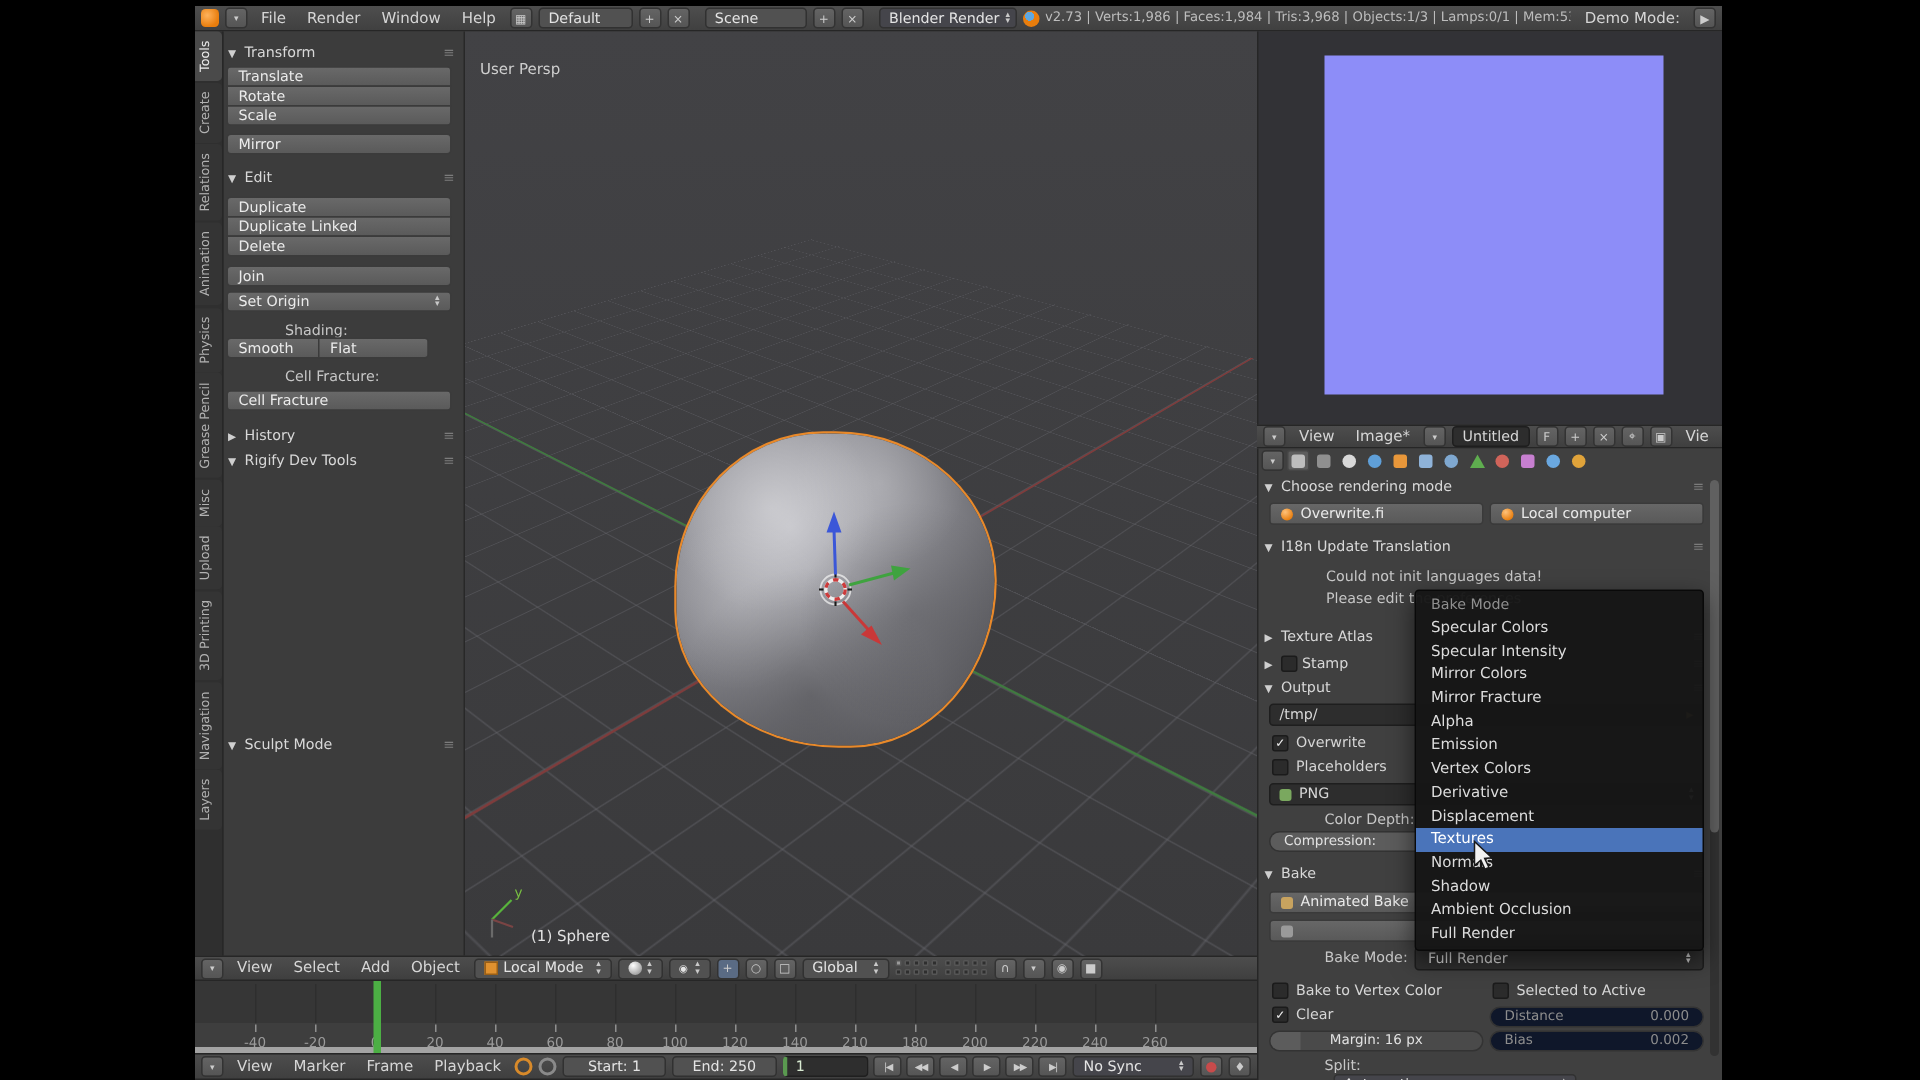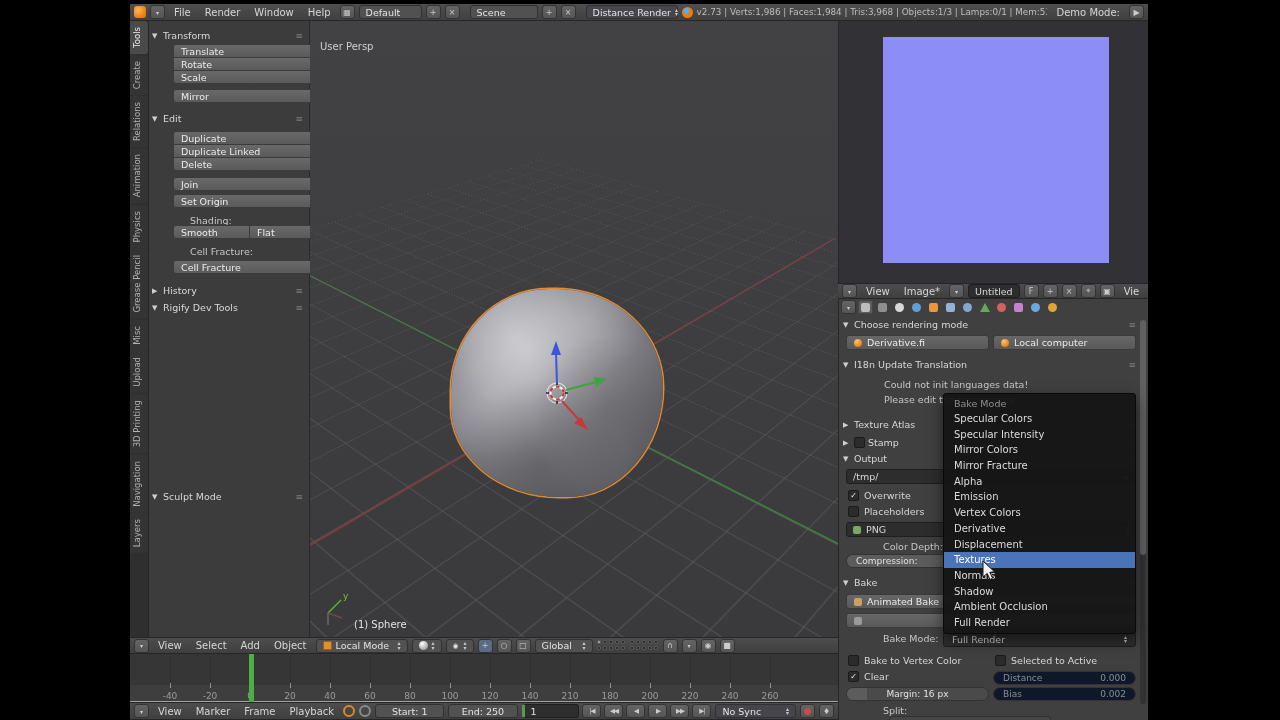--- a/index.html
+++ b/index.html
@@ -21,21 +21,21 @@
   .dd { display:flex; flex-direction:column; line-height:4.5px; font-size:6px;
         color:#c9c9c9; margin-left:auto; padding-left:4px; }
   .stats { font-size:8.8px; color:#bdbdbd; white-space:nowrap; overflow:hidden; }
   .grip { margin-left:auto; color:#7c7c7c; font-size:9px; padding-right:3px; }
   .tri { font-size:7px; color:#cfcfcf; width:8px; flex:none; }
   .box { width:11px; height:11px; background:#2b2b2b; border:1px solid #1b1b1b;
          border-radius:2px; display:flex; align-items:center; justify-content:center;
          font-size:8px; color:#eee; flex:none; }
   .tbtn { position:absolute; height:14px; background:linear-gradient(#696969,#5a5a5a);
           border:1px solid #3b3b3b; border-radius:3px; display:flex; align-items:center;
-          padding:0 7px; font-size:9.5px; color:#ebebeb; white-space:nowrap;margin-left:22px; }
+          padding:0 7px; font-size:9.5px; color:#ebebeb; white-space:nowrap; }
   .rt { border-radius:3px 3px 0 0; } .rm { border-radius:0; } .rb { border-radius:0 0 3px 3px; }
   .phead { position:absolute; height:13px; display:flex; align-items:center; gap:3px;
            color:#d8d8d8; font-size:9.5px; }
   .plabel { position:absolute; font-size:9.5px; color:#c7c7c7;margin-left:35px; }
   .pcheck { position:absolute; display:flex; align-items:center; gap:5px; font-size:9.5px;
             color:#d6d6d6; }
   .slider { position:absolute; height:14px; background:#4a4a4a; border:1px solid #333;
             border-radius:7px; display:flex; align-items:center; padding:0 9px;
             font-size:9px; color:#e2e2e2; overflow:hidden; }
   .slider .fill { position:absolute; left:0; top:0; bottom:0; background:#5c5c5c; }
@@ -96,21 +96,21 @@
           padding:0 4px; }
   .cube-ic { width:9px; height:9px; background:#e0912f; border:1px solid #9a5f16; flex:none; }
   .sph-ic { width:9px; height:9px; border-radius:50%; flex:none;
             background:radial-gradient(circle at 35% 30%, #fff, #9a9a9a 80%); }
   .lgrp { display:grid; grid-template-columns:repeat(5,5px); grid-auto-rows:5px; gap:1px; }
   .ldot { width:4px; height:4px; background:#2e2e2e; border:1px solid #565656; border-radius:1px; }
   .ldot.on { background:#9a9a9a; }
 
   
   .tl { left:0; top:650px; width:708px; height:48px; background:#363636;
-        border-bottom:1px solid #a3a3a3; }
+        border-bottom:4px solid #a3a3a3; }
   .tlstrip { position:absolute; left:0; right:0; bottom:0; height:16px; background:#3e3e3e; }
   .ruler { position:absolute; left:0; top:0; width:708px; height:48px; display:flex;
            padding-left:20px; z-index:1; }
   .tick { position:relative; width:40px; flex:none; }
   .tick::before { content:""; position:absolute; left:50%; top:2px; bottom:20px; width:1px;
                   background:#2e2e2e; }
   .tick::after { content:""; position:absolute; left:50%; bottom:14px; height:5px; width:1px;
                  background:#8f8f8f; }
   .tick span { position:absolute; left:0; right:0; bottom:1px; text-align:center;
                font-size:9px; color:#9b9b9b; }
@@ -180,21 +180,21 @@
         <span>Default</span>
       </div>
     <div class="sqbtn">+</div>
     <div class="sqbtn">×</div>
     <div class="pill" style="width:78px; margin-left:6px">
         <span>Scene</span>
       </div>
     <div class="sqbtn">+</div>
     <div class="sqbtn">×</div>
     <div class="pill dark" style="width:92px; margin-left:6px">
-      <span>Distance Render</span>
+      <span>Blender Render</span>
       <span class="dd">
           <i>▴</i>
           <i>▾</i>
         </span>
     </div>
     <div class="blogo"></div>
     <span class="stats">v2.73 | Verts:1,986 | Faces:1,984 | Tris:3,968 | Objects:1/3 | Lamps:0/1 | Mem:53.79M | Sphere</span>
     <span class="menu-txt" style="margin-left:auto">Demo Mode:</span>
     <div class="sqbtn">▶</div>
   </header>
@@ -237,21 +237,21 @@
       <div class="tbtn" style="left:2px; top:173px; width:150px">
         <span>Set Origin</span>
         <span class="dd">
             <i>▴</i>
             <i>▾</i>
           </span>
       </div>
 
       <span class="plabel" style="left:6px; top:194px">Shading:</span>
       <div class="tbtn" style="left:2px; top:204px; width:77px; border-radius:3px 0 0 3px">Smooth</div>
-      <div class="tbtn" style="left:78px; top:204px; width:74px; border-radius:0 3px 3px 0">Flat</div>
+      <div class="tbtn" style="left:63px; top:204px; width:74px; border-radius:0 3px 3px 0">Flat</div>
 
       <span class="plabel" style="left:6px; top:225px">Cell Fracture:</span>
       <div class="tbtn" style="left:2px; top:239px; width:150px">Cell Fracture</div>
 
       <div class="phead" style="left:3px; top:263px; width:154px">
         <span class="tri">▶</span>
           <span>History</span>
           <span class="grip">≡</span>
       </div>
       <div class="phead" style="left:3px; top:280px; width:154px">
@@ -528,21 +528,21 @@
         </div>
     </div>
 
     <div class="phead" style="left:4px; top:19px; width:296px">
       <span class="tri">▼</span>
         <span>Choose rendering mode</span>
         <span class="grip">≡</span>
     </div>
     <div class="pbtn" style="left:7px; top:36px; width:143px">
       <span class="odot"></span>
-        <span>Derivative.fi</span>
+        <span>Overwrite.fi</span>
     </div>
     <div class="pbtn" style="left:154px; top:36px; width:143px">
       <span class="odot"></span>
         <span>Local computer</span>
     </div>
 
     <div class="phead" style="left:4px; top:59px; width:296px">
       <span class="tri">▼</span>
         <span>I18n Update Translation</span>
         <span class="grip">≡</span>

